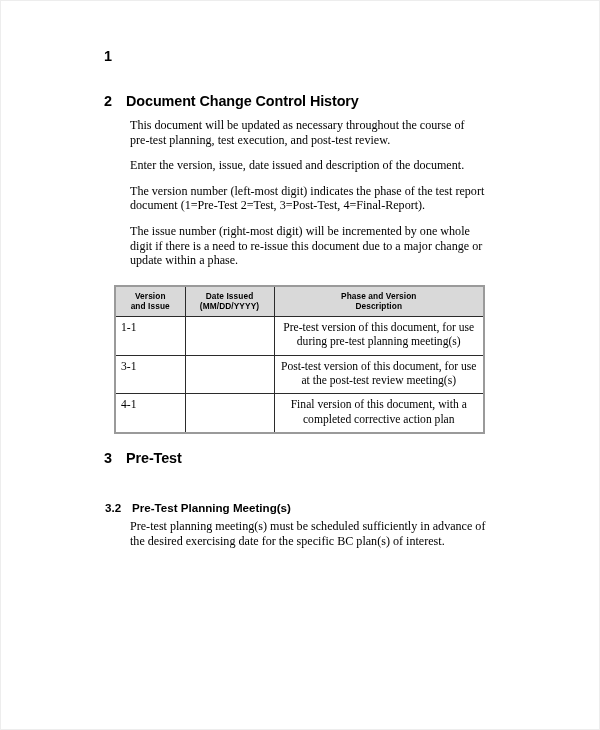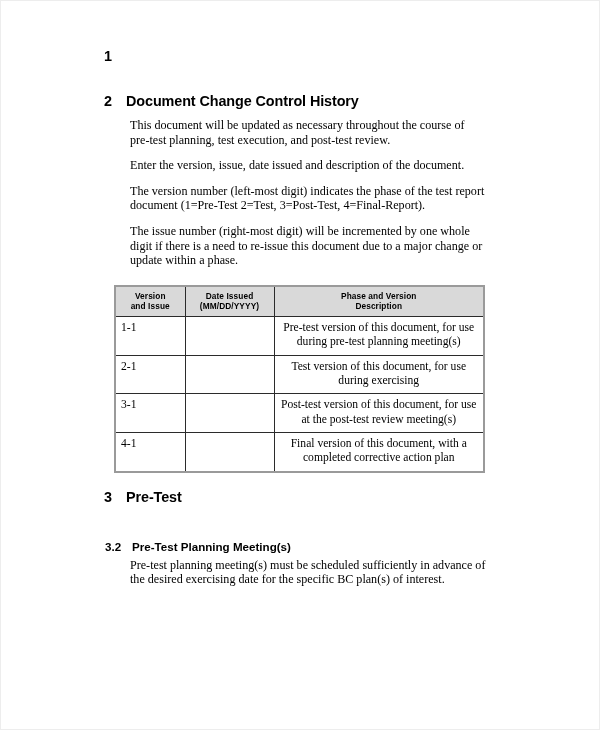--- a/index.html
+++ b/index.html
@@ -162,25 +162,20 @@
           </th>
         </tr>
       </thead>
       <tbody>
         <tr>
           <td class="c-ver">1-1</td>
           <td class="c-date"></td>
           <td class="c-desc">Pre-test version of this document, for use during pre-test planning meeting(s)</td>
         </tr>
         <tr>
-          <td class="c-ver">2-1</td>
-          <td class="c-date"></td>
-          <td class="c-desc">Test version of this document, for use during exercising</td>
-        </tr>
-        <tr>
           <td class="c-ver">3-1</td>
           <td class="c-date"></td>
           <td class="c-desc">Post-test version of this document, for use at the post-test review meeting(s)</td>
         </tr>
         <tr>
           <td class="c-ver">4-1</td>
           <td class="c-date"></td>
           <td class="c-desc">Final version of this document, with a completed corrective action plan</td>
         </tr>
       </tbody>

